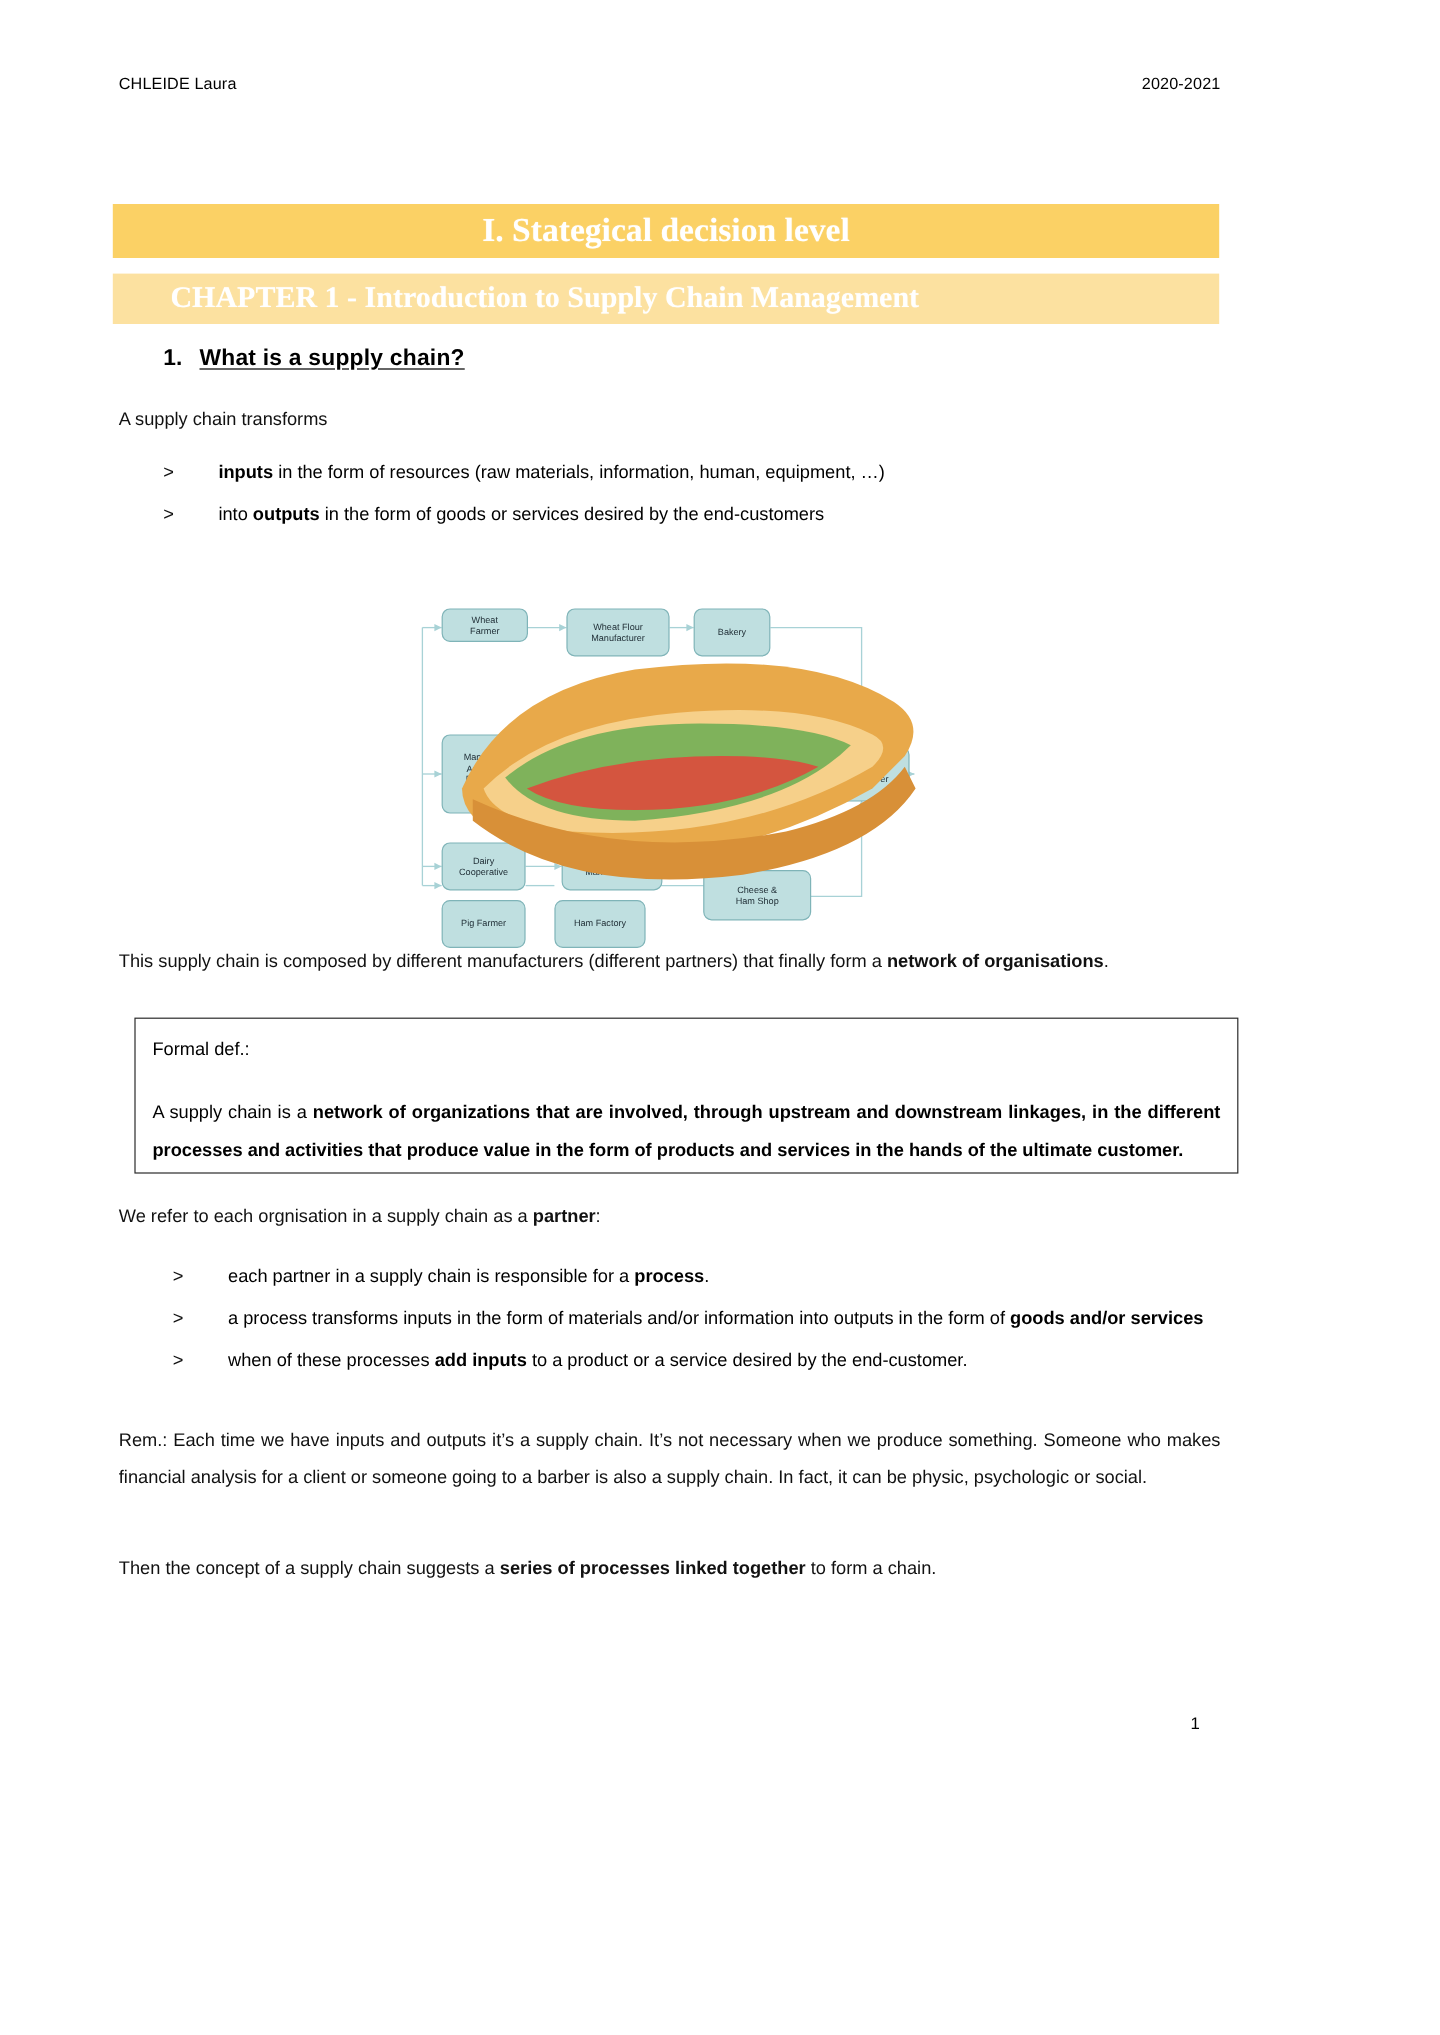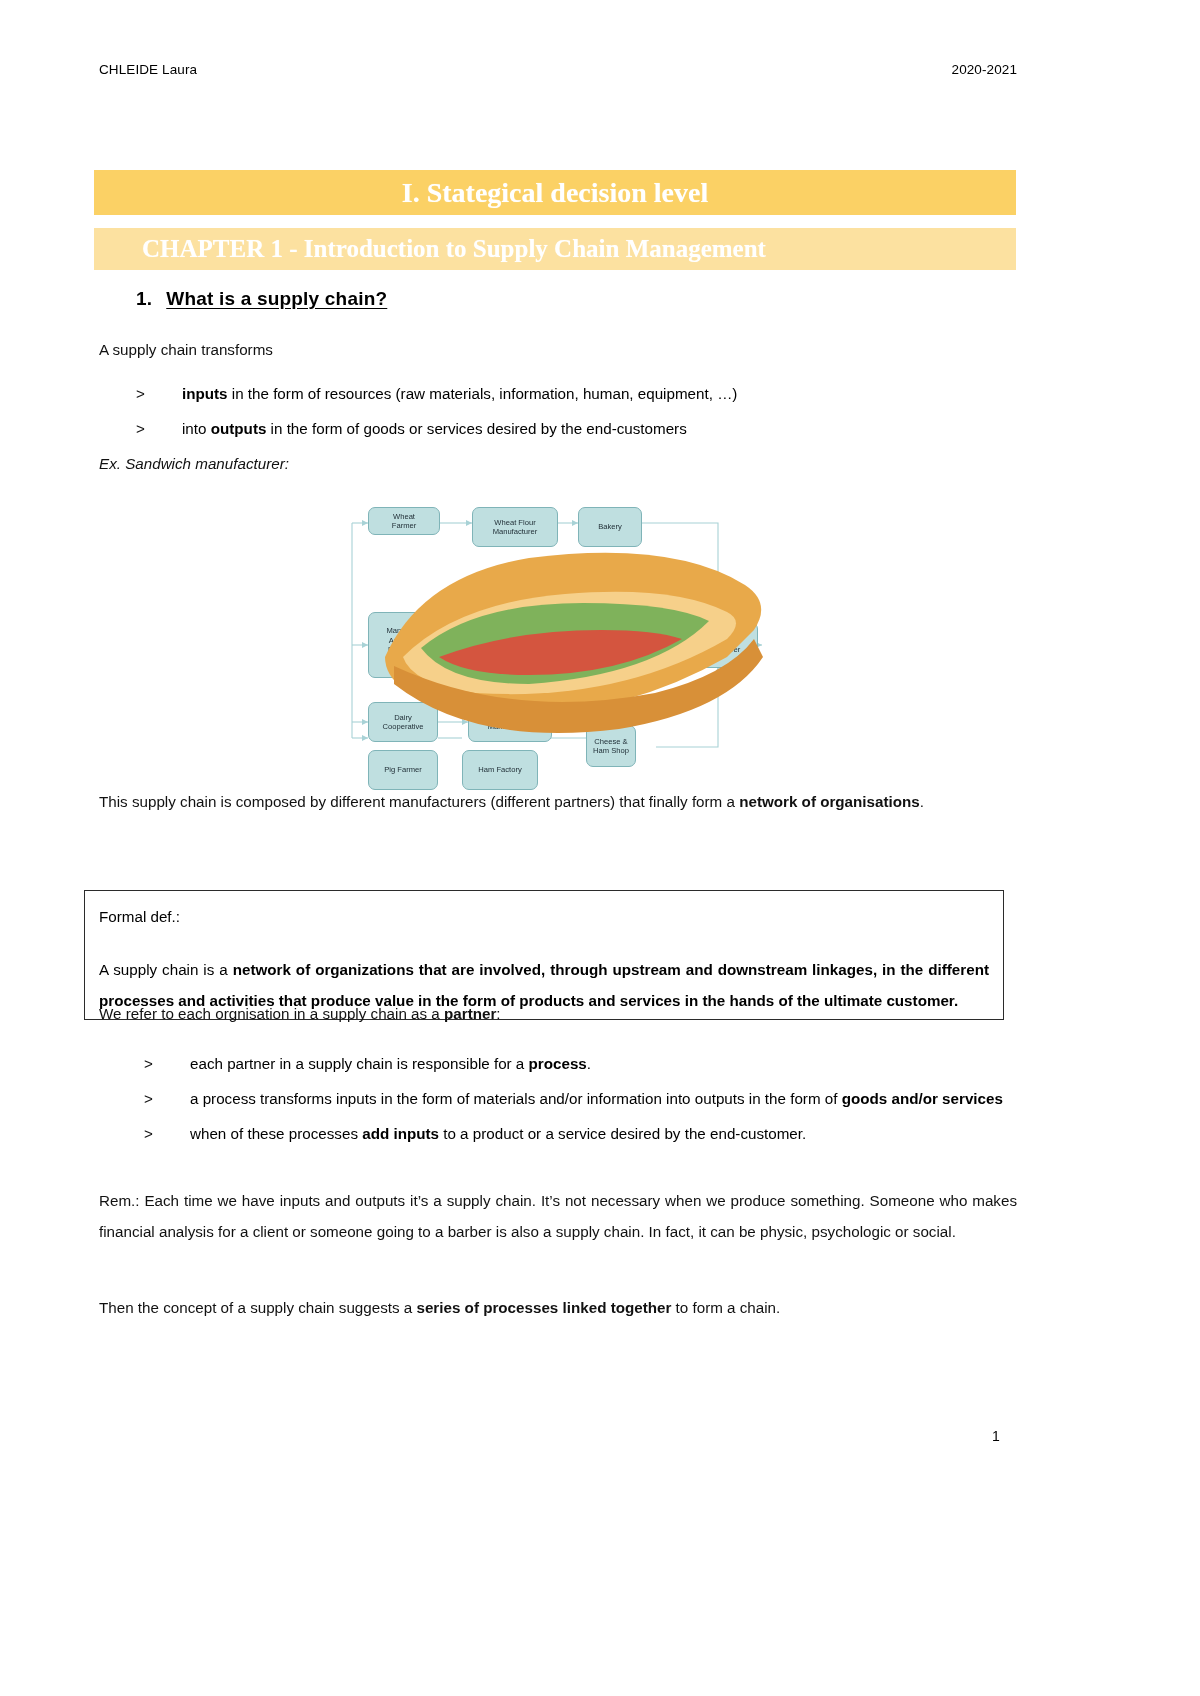--- a/index.html
+++ b/index.html
@@ -69,24 +69,24 @@
     line-height:9.4px;
     color:#1d2b33;
     font-family:"Liberation Sans", sans-serif;
     padding:2px;
   }
   .diagram svg { position:absolute; left:0; top:0; width:470px; height:270px; }
   .sandwich { position:absolute; left:405px; top:82px; width:52px; height:30px; }
 
   
   .defbox {
-    position:absolute; left:84px; top:848px; width:920px; height:130px;
+    position:absolute; left:112px; top:848px; width:920px; height:130px;
     border:1.4px solid #2b2b2b; background:#fff;
     padding:10px 14px 8px 14px;
-    font-size:15.2px; line-height:31px;margin-top:42px;
+    font-size:15.2px; line-height:31px;
   }
   .defbox .lead { display:block; }
   .defbox .body { display:block; margin-top:22px; text-align:justify; }
 
   
   .pageno { position:absolute; left:992px; top:1428px; font-size:14px; }
 </style>
 </head>
 <body>
 
@@ -110,21 +110,20 @@
     <div class="bullet">
       <span class="marker">&gt;</span>
       <span class="btext"><b>inputs</b><span> in the form of resources (raw materials, information, human, equipment, …)</span></span>
     </div>
     <div class="bullet">
       <span class="marker">&gt;</span>
       <span class="btext"><span>into </span><b>outputs</b><span> in the form of goods or services desired by the end-customers</span></span>
     </div>
   </div>
 
-  <div class="para ital" style="top:448px;">Ex. Sandwich manufacturer:</div>
 
   <div class="diagram">
     <svg viewBox="0 0 470 270">
       <g stroke="#a8d2d6" stroke-width="1.1" fill="none">
 
         <path d="M22,28 L22,243"></path>
         <path d="M22,28 L38,28"></path>
         <path d="M22,150 L38,150"></path>
         <path d="M22,227 L38,227"></path>
         <path d="M22,243 L38,243"></path>
@@ -182,21 +181,21 @@
     <div class="node" style="left:348px; top:127px; width:80px; height:46px;">
         <span>Sandwich<br>Manufacturer</span>
       </div>
 
     <div class="node" style="left:38px;  top:207px; width:70px; height:40px;">
         <span>Dairy<br>Cooperative</span>
       </div>
     <div class="node" style="left:138px; top:207px; width:84px; height:40px;">
         <span>Cheese<br>Manufacturer</span>
       </div>
-    <div class="node" style="left:256px; top:230px; width:50px; height:42px;">
+    <div class="node" style="left:256px; top:230px; width:90px; height:42px;">
         <span>Cheese &amp;<br>Ham Shop</span>
       </div>
 
     <div class="node" style="left:38px;  top:255px; width:70px; height:40px;">
         <span>Pig Farmer</span>
       </div>
     <div class="node" style="left:132px; top:255px; width:76px; height:40px;">
         <span>Ham Factory</span>
       </div>
 

